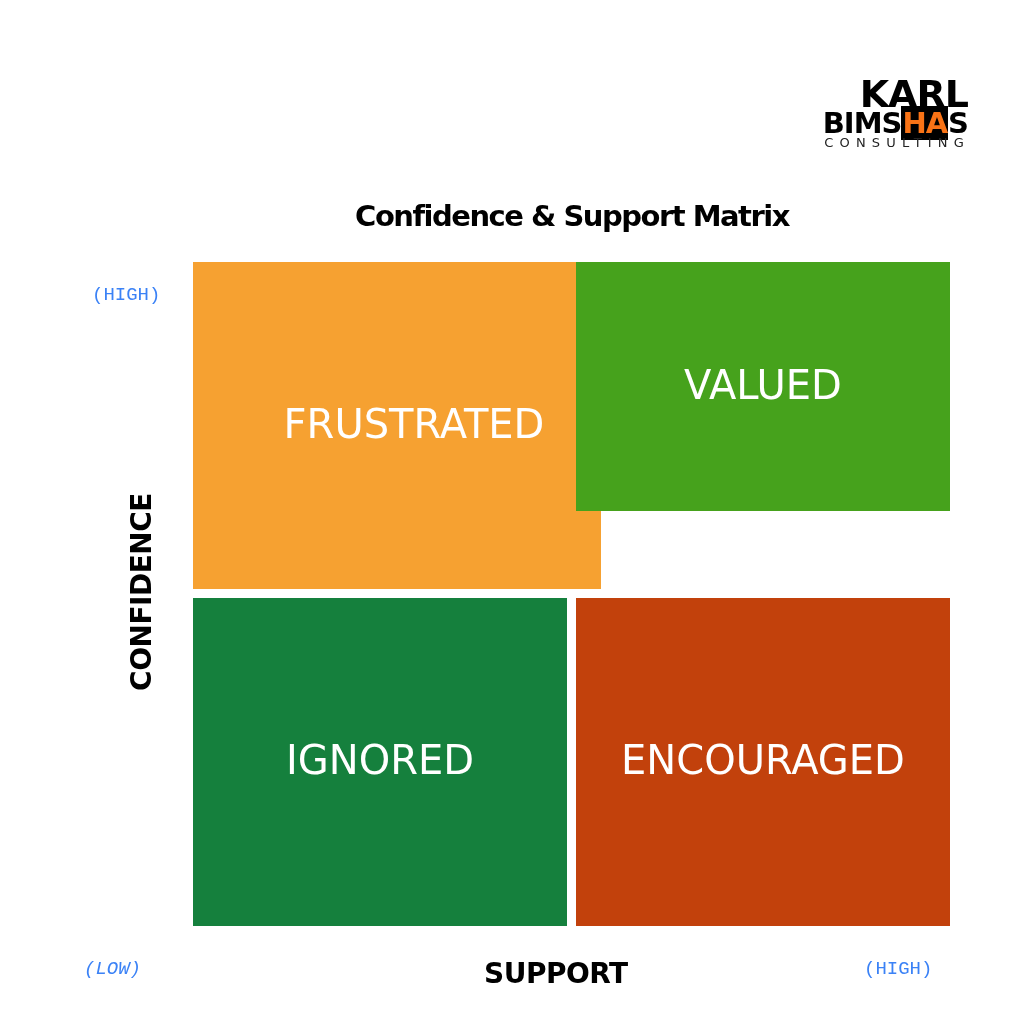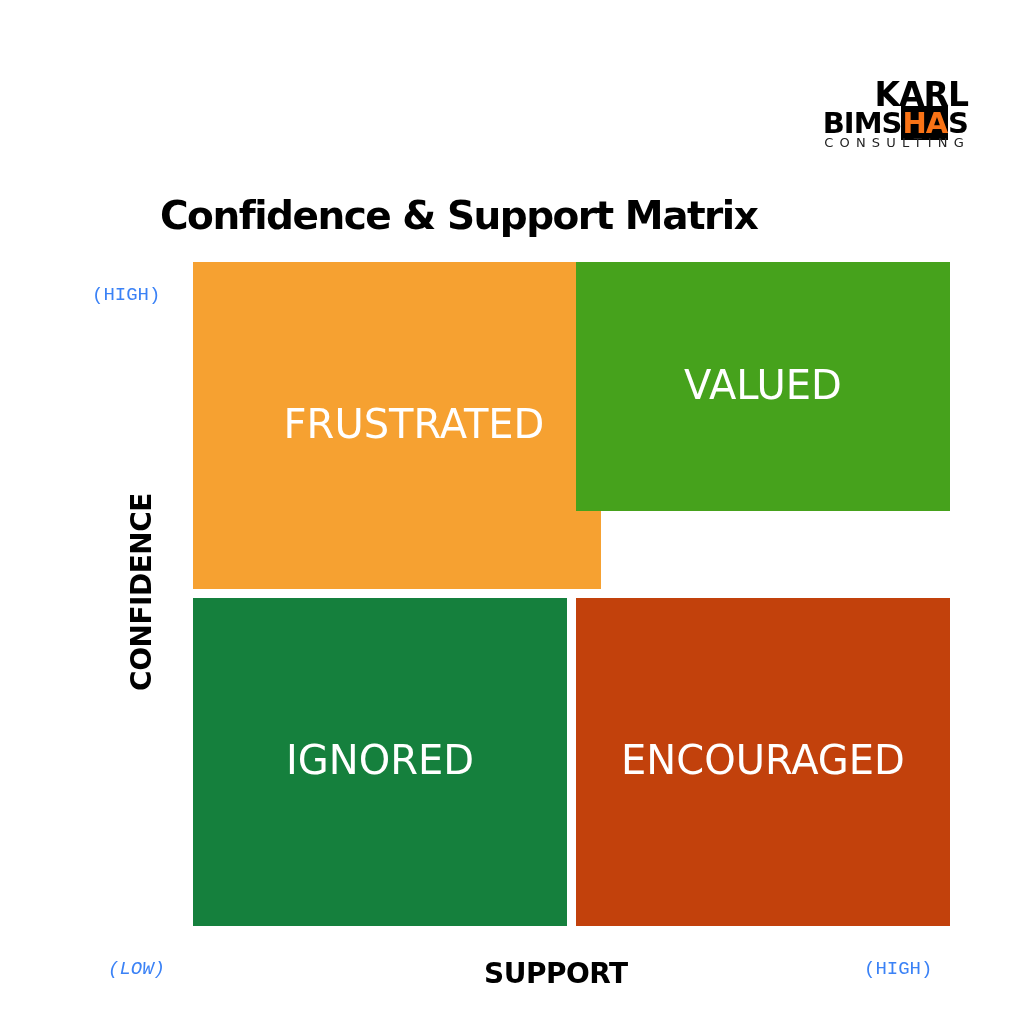--- a/index.html
+++ b/index.html
@@ -6,38 +6,38 @@
     body {
       width: 1024px; height: 1024px; background: #ffffff;
       position: relative; overflow: hidden;
       font-family: "Liberation Sans", sans-serif;
     }
     
     .logo { position: absolute; left: 770px; top: 78px; width: 200px; height: 74px; }
     .logo-line1 {
       position: absolute; right: 2px; top: 0px;
       font-family: "DejaVu Sans", sans-serif; font-weight: bold;
-      font-size: 33px; line-height: 33px; letter-spacing: -1px; color: #000;
+      font-size: 38px; line-height: 33px; letter-spacing: -1px; color: #000;
     }
     .logo-line2 {
       position: absolute; right: 2px; top: 31px;
       font-family: "DejaVu Sans", sans-serif; font-weight: bold;
       font-size: 29px; line-height: 28px; letter-spacing: -1px; color: #000;
       white-space: nowrap;
     }
     .logo-line2 .inv { background: #000; color: #f97316; padding: 0 1px; }
     .logo-line3 {
       position: absolute; right: 0px; top: 58px;
       font-family: "DejaVu Sans", sans-serif; font-size: 13px;
       letter-spacing: 6.2px; color: #222; line-height: 14px;
     }
     .title {
       position: absolute; left: 160px; width: 824px; top: 188px;
-      font-family: "DejaVu Sans", sans-serif;
-      font-weight: bold; font-size: 39px; letter-spacing: -1.5px; color: #000;
+      text-align: center; font-family: "DejaVu Sans", sans-serif;
+      font-weight: bold; font-size: 29px; letter-spacing: -1.5px; color: #000;
       line-height: 56px;
     }
     .quad {
       position: absolute; display: flex; align-items: center; justify-content: center;
     }
     .quad-label {
       color: #ffffff; font-family: "DejaVu Sans", sans-serif;
       font-size: 40px; letter-spacing: 0px; white-space: nowrap;
       font-weight: normal; position: relative; top: -2px;
     }
@@ -77,15 +77,15 @@
   <span class="quad-label">IGNORED</span>
 </div>
 <div class="quad" style="left:576px; top:598px; width:374px; height:328px; background:#c2410c;">
   <span class="quad-label">ENCOURAGED</span>
 </div>
 
 <div class="axis-small" style="left:92px; top:284px;">(HIGH)</div>
 
 <div class="axis-title y-title">CONFIDENCE</div>
 
-<div class="axis-small" style="left:108px; top:958px; font-style:italic;">(LOW)</div>
+<div class="axis-small" style="left:84px; top:958px; font-style:italic;">(LOW)</div>
 <div class="axis-title" style="left:484px; top:958px;">SUPPORT</div>
 <div class="axis-small" style="left:864px; top:958px;">(HIGH)</div>
 
 </body></html>

